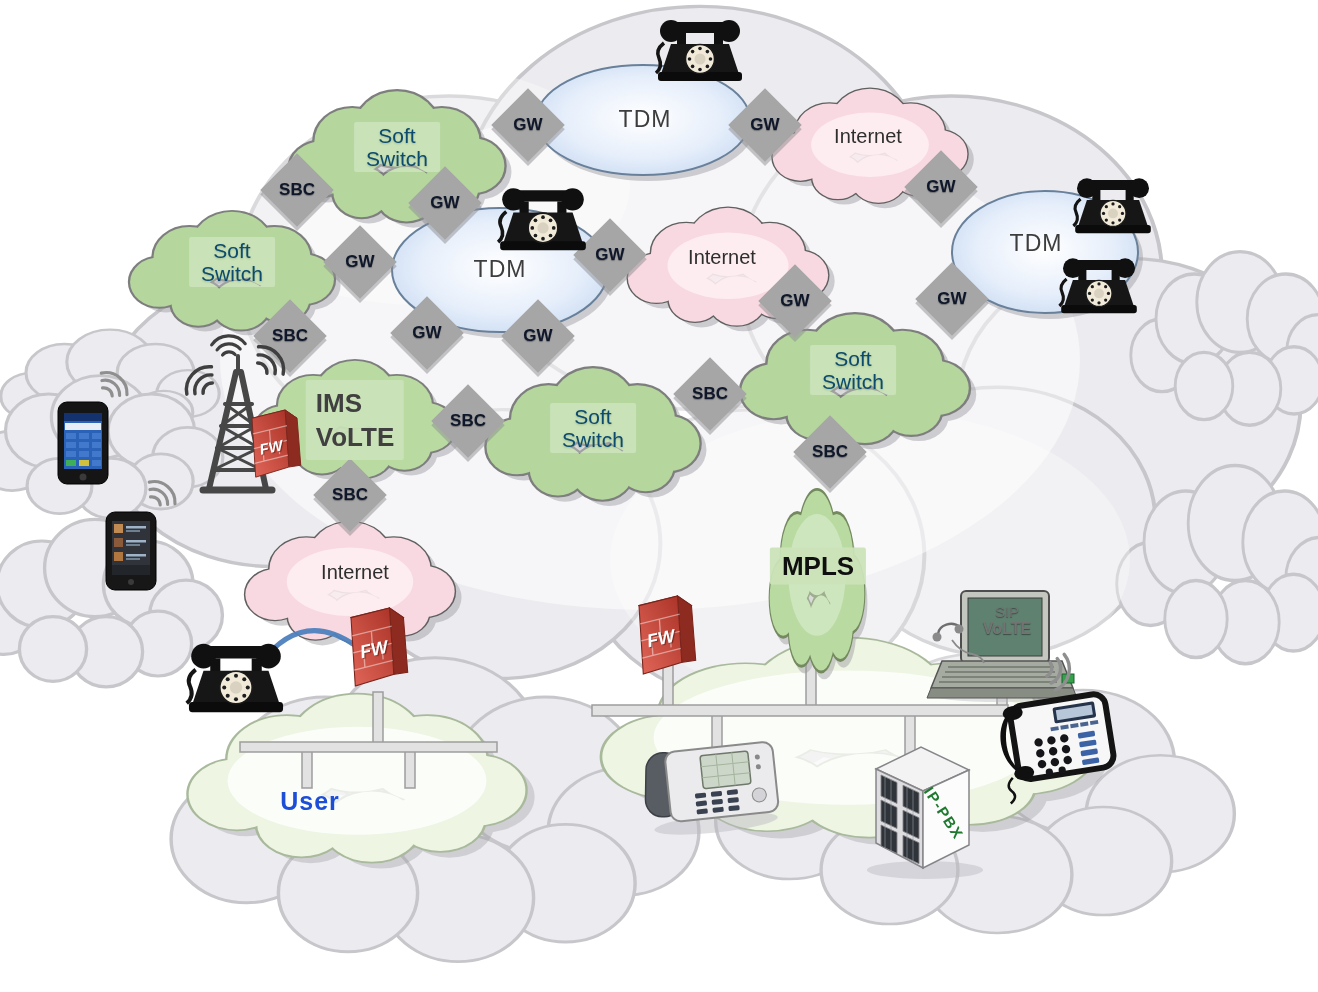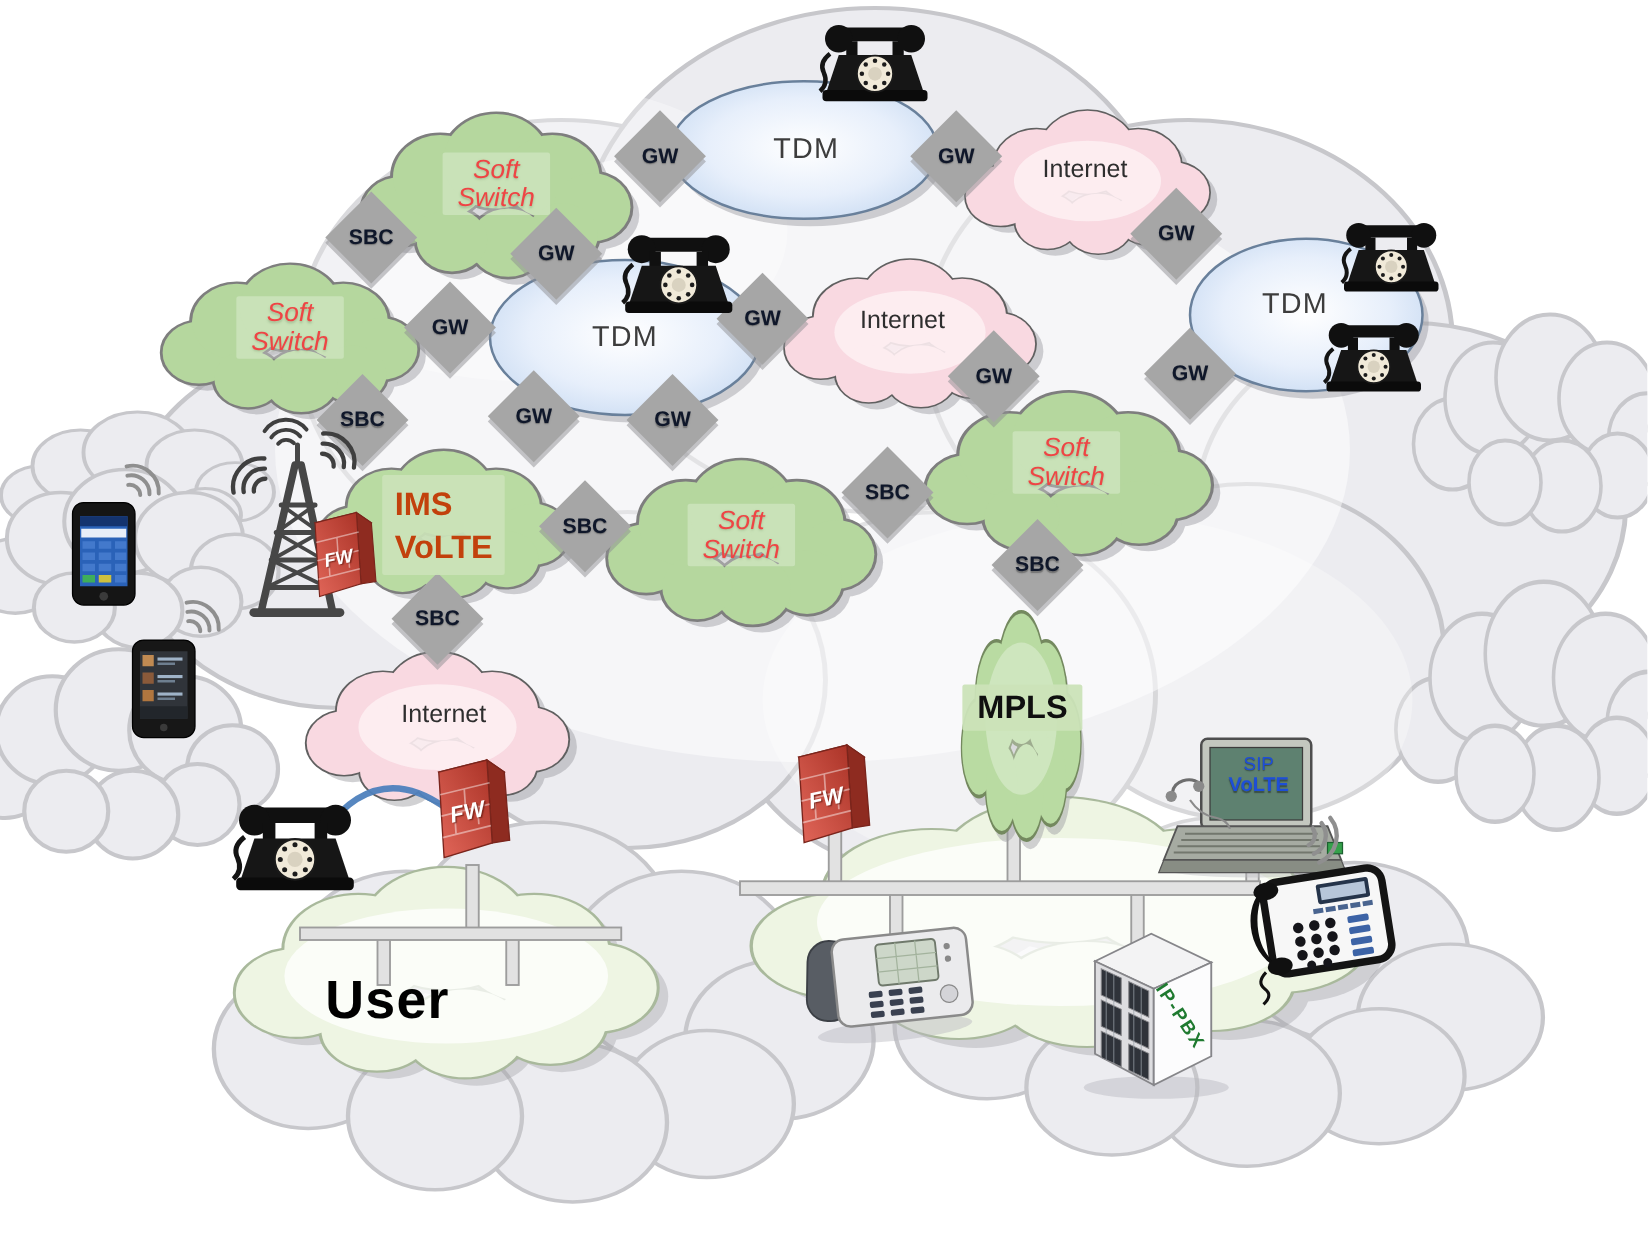--- a/index.html
+++ b/index.html
@@ -1,33 +1,33 @@
 <!DOCTYPE html>
 <html><head>
 <meta charset="utf-8">
 <style>
   html,body{margin:0;padding:0;background:#fff;}
   #stage{position:relative;width:1318px;height:992px;background:#fff;overflow:hidden;
          font-family:"Liberation Sans",sans-serif;}
   #art{position:absolute;left:0;top:0;}
   .lbl{position:absolute;transform:translate(-50%,-50%);white-space:nowrap;text-align:center;
        font-family:"Liberation Sans",sans-serif;pointer-events:none;}
-  .ss{font-size:21px;line-height:23px;color:#ef4444;text-shadow:0 1px 2px rgba(100,130,85,.4);font-style:italic;}
+  .ss{font-size:21px;line-height:23px;color:#0c4a6e;text-shadow:0 1px 2px rgba(100,130,85,.4);}
   .plate{background:rgba(255,255,255,.27);border-radius:2px;padding:2px 12px;}
   .tdm{font-size:23px;color:#3d3d3d;letter-spacing:1px;}
   .int{font-size:20px;color:#2e2e2e;}
   .ims{background:rgba(203,227,184,.92);border-radius:2px;padding:6px 10px;text-align:left;
-       font-size:26px;line-height:34px;font-weight:bold;color:#c2410c;}
+       font-size:26px;line-height:34px;font-weight:bold;color:#404040;}
   .mpls{background:rgba(203,227,184,.95);border-radius:2px;padding:3px 12px;
         font-size:26px;font-weight:bold;color:#0f0f0f;}
-  .userlbl{font-size:43px;font-weight:bold;color:#000000;letter-spacing:1px;}
+  .userlbl{font-size:25px;font-weight:bold;color:#1d4ed8;letter-spacing:1px;}
   .dlbl{font-size:17px;font-weight:bold;color:#0f172a;text-shadow:0 1px 1px rgba(70,70,70,.55);}
   .fwlbl{font-style:italic;font-weight:bold;color:#fff;text-shadow:1px 1px 1px rgba(90,20,10,.65);
          transform:translate(-50%,-50%) rotate(-12deg);}
-  .siplbl{color:#1d4ed8;line-height:17px;text-shadow:0 1px 1px rgba(0,0,0,.4);}
+  .siplbl{color:#737373;line-height:17px;text-shadow:0 1px 1px rgba(0,0,0,.4);}
   .siplbl .l1{font-size:15px;}
   .siplbl .l2{font-size:16px;font-weight:bold;}
   .pbxlbl{color:#1f7a30;font-weight:bold;font-size:15px;letter-spacing:1.5px;
           transform:translate(-50%,-50%) rotate(57deg);}
 </style>
 </head>
 <body>
 
 <div id="stage">
 <svg id="art" width="1318" height="992" viewBox="0 0 1318 992">

